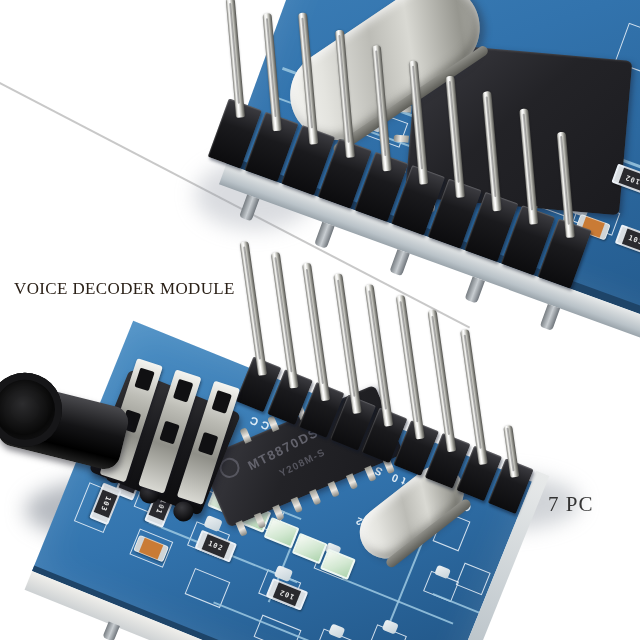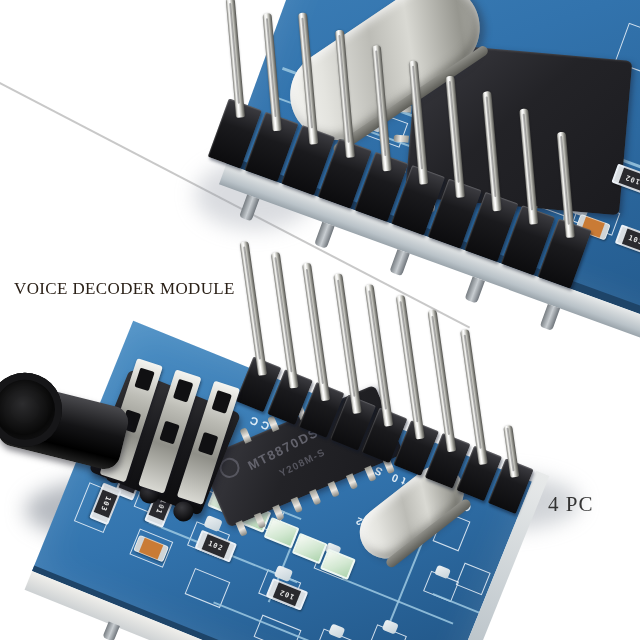--- a/index.html
+++ b/index.html
@@ -301,14 +301,14 @@
       <div class="jknob" style="left:178px;top:128px;"></div>
       <div class="jclip" style="left:92px;transform:rotate(-4deg);"></div>
       <div class="jclip" style="left:132px;top:8px;transform:rotate(-4deg);"></div>
       <div class="jclip" style="left:172px;top:4px;transform:rotate(-4deg);"></div>
       <div class="jbarrel"></div>
       <div class="jopen"></div>
     </div>
   </div>
 
   <div class="caption" id="cap-left">VOICE DECODER MODULE</div>
-  <div class="caption" id="cap-right">4 PC</div>
+  <div class="caption" id="cap-right">7 PC</div>
 </div>
 
 </body></html>

